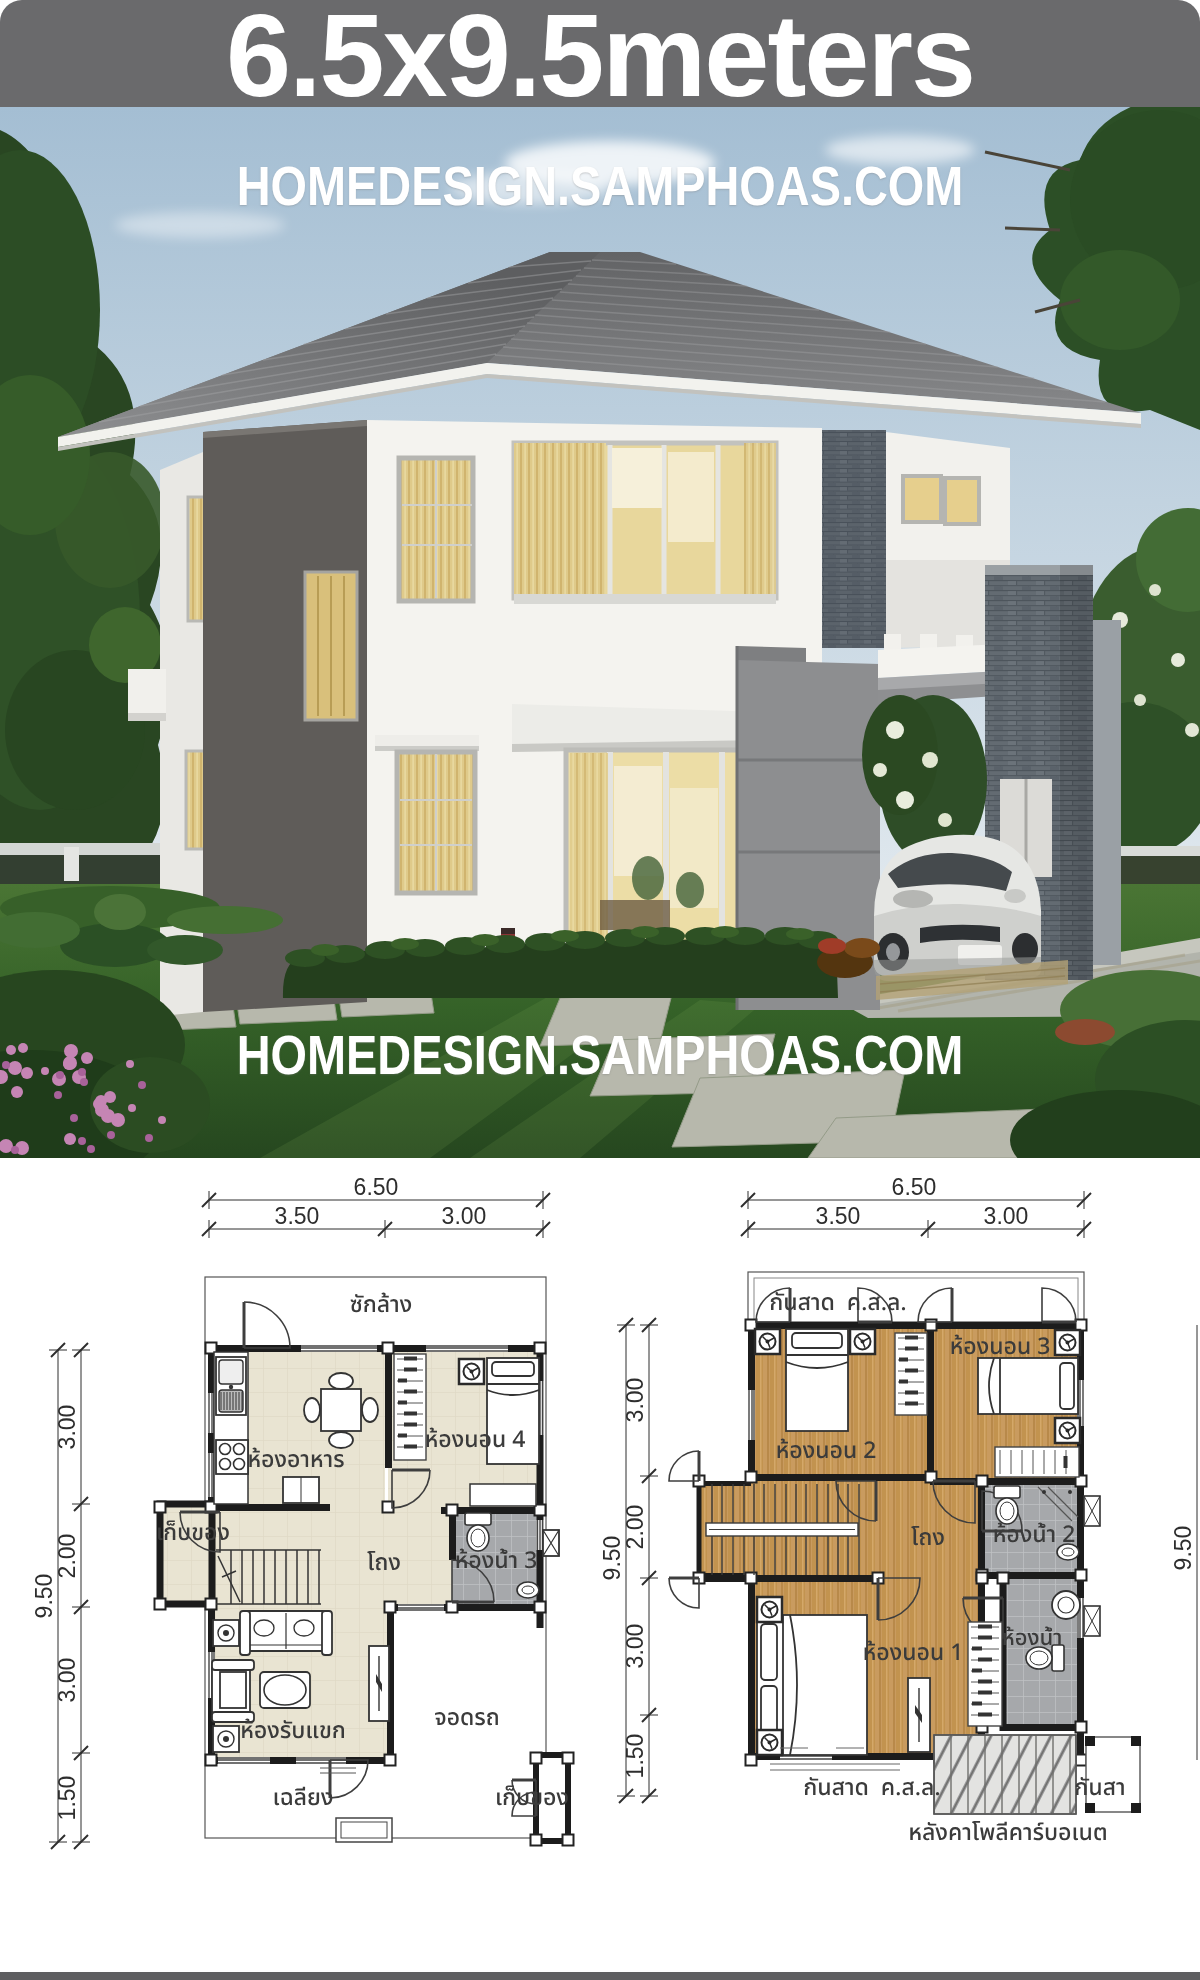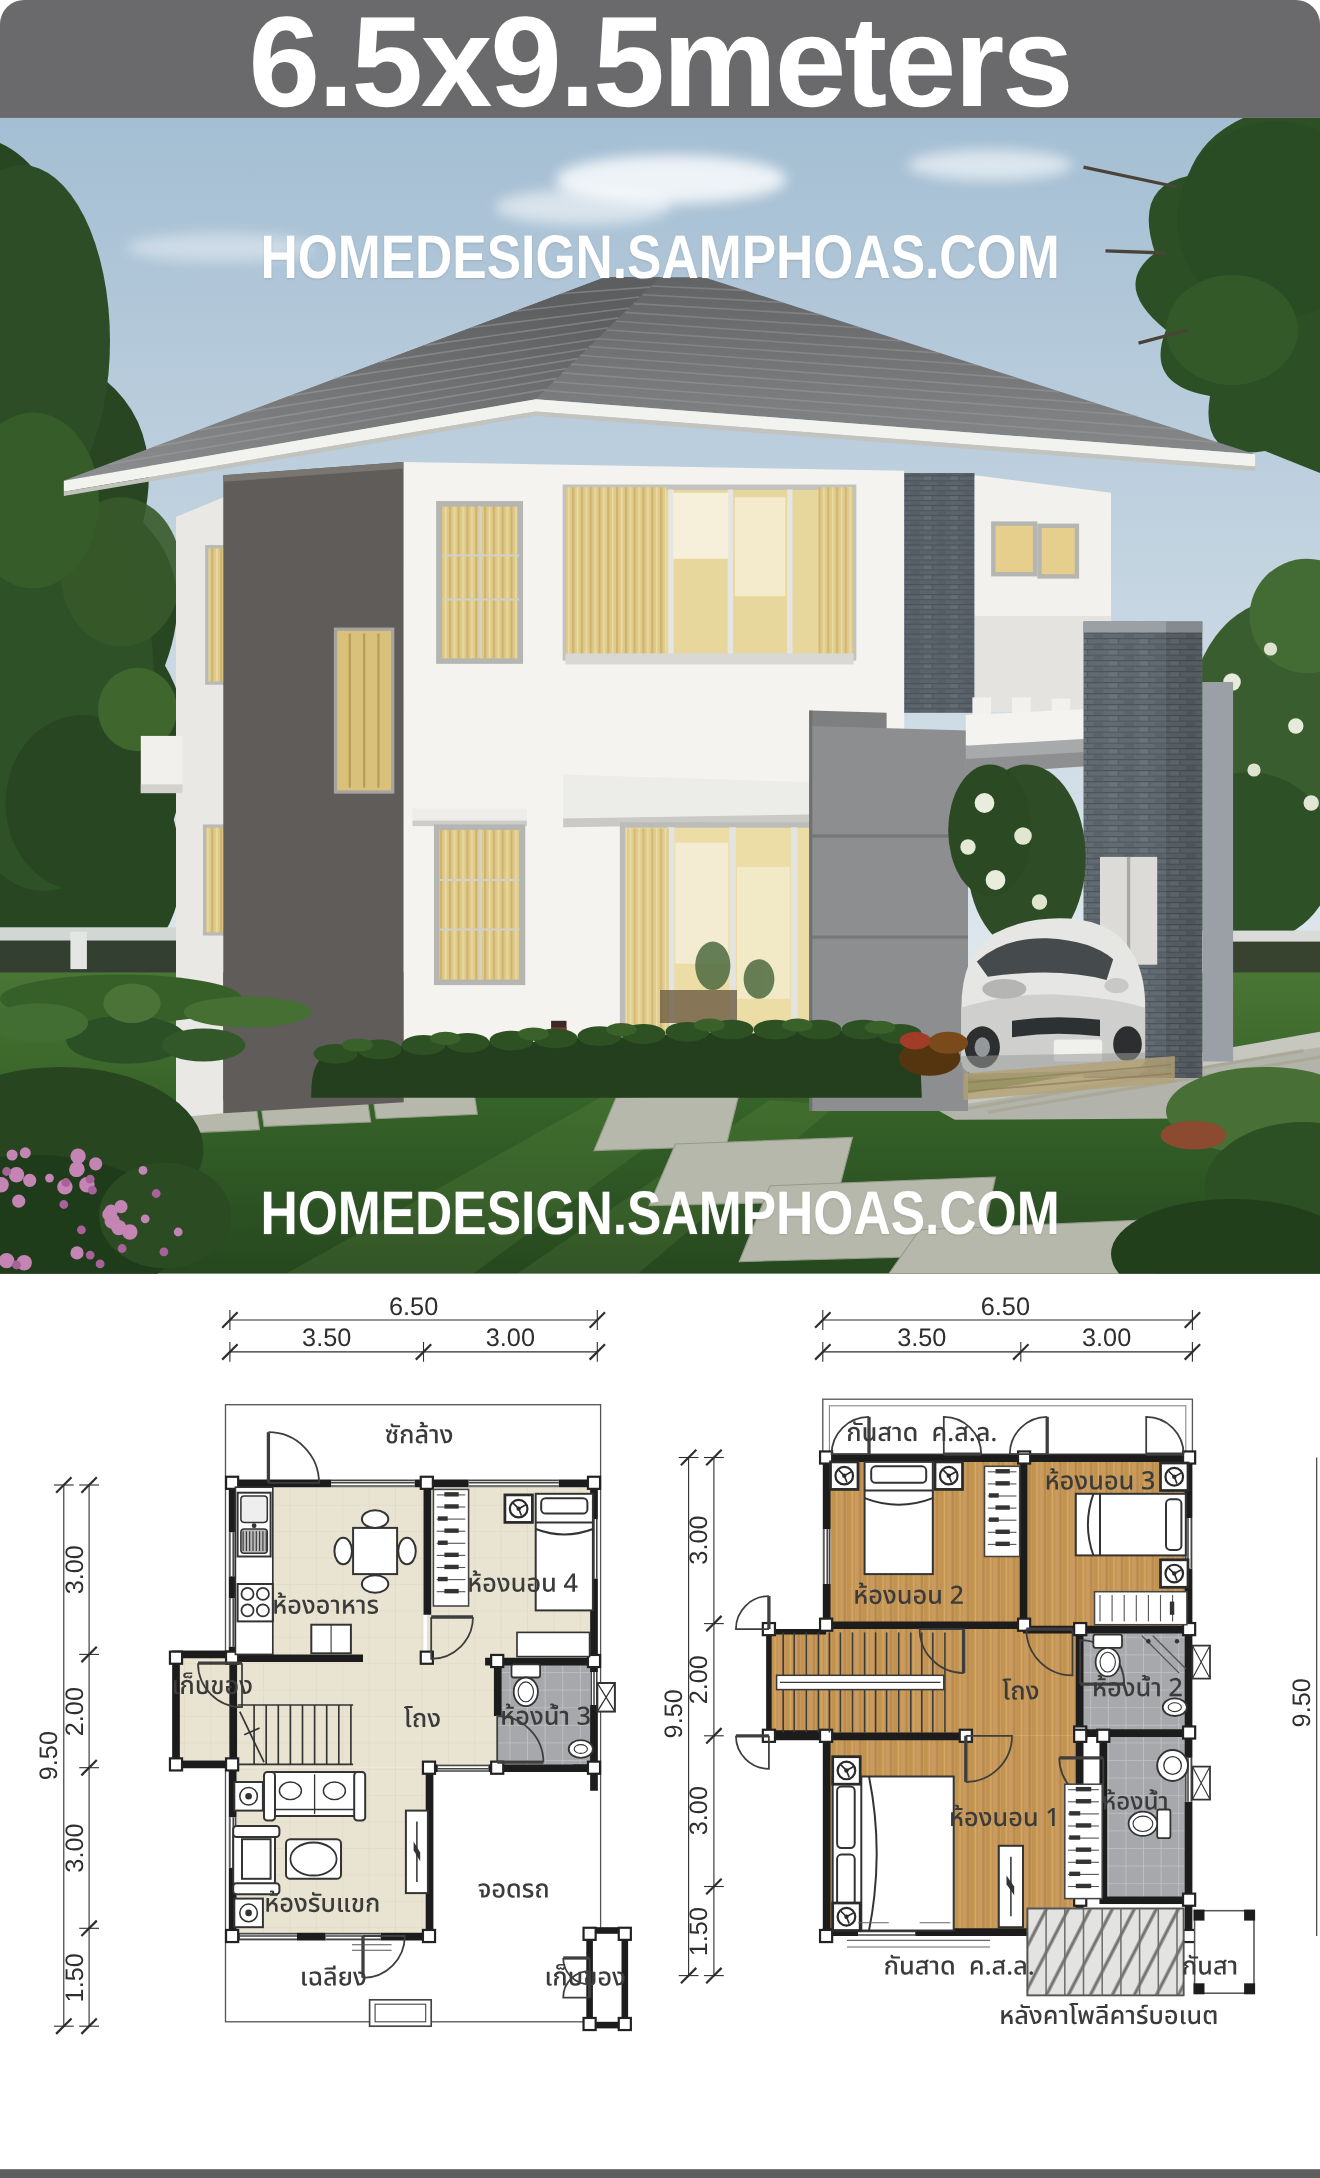--- a/index.html
+++ b/index.html
@@ -1,21 +1,21 @@
 <!DOCTYPE html>
 <html><head><meta charset="utf-8">
 <style>
 html,body{margin:0;padding:0;background:#fff;}
 #page{position:relative;width:1200px;height:1980px;overflow:hidden;background:#fff;
   font-family:"Liberation Sans",sans-serif;}
 .banner{position:absolute;left:0;width:1200px;background:#6a6a6c;color:#fff;text-align:center;}
 svg{position:absolute;display:block;}
 .wm{position:absolute;width:1200px;text-align:center;color:#fff;
   font-family:"Liberation Sans",sans-serif;font-weight:bold;
-  text-shadow:0 1px 2px rgba(120,120,120,.35);margin-top:48px;}
+  text-shadow:0 1px 2px rgba(120,120,120,.35);}
 </style></head>
 <body>
 <div id="page">
 
 <div class="banner" style="top:0;height:138px;font-size:117px;font-weight:bold;line-height:112px;letter-spacing:-2px;border-radius:22px;">6.5x9.5meters</div>
 
 <svg style="left:0;top:107px" width="1200" height="1051" viewBox="0 107 1200 1051">
       <defs>
 <linearGradient id="sky" x1="0" y1="0" x2="0" y2="1">
  <stop offset="0" stop-color="#a4bed3"></stop>

